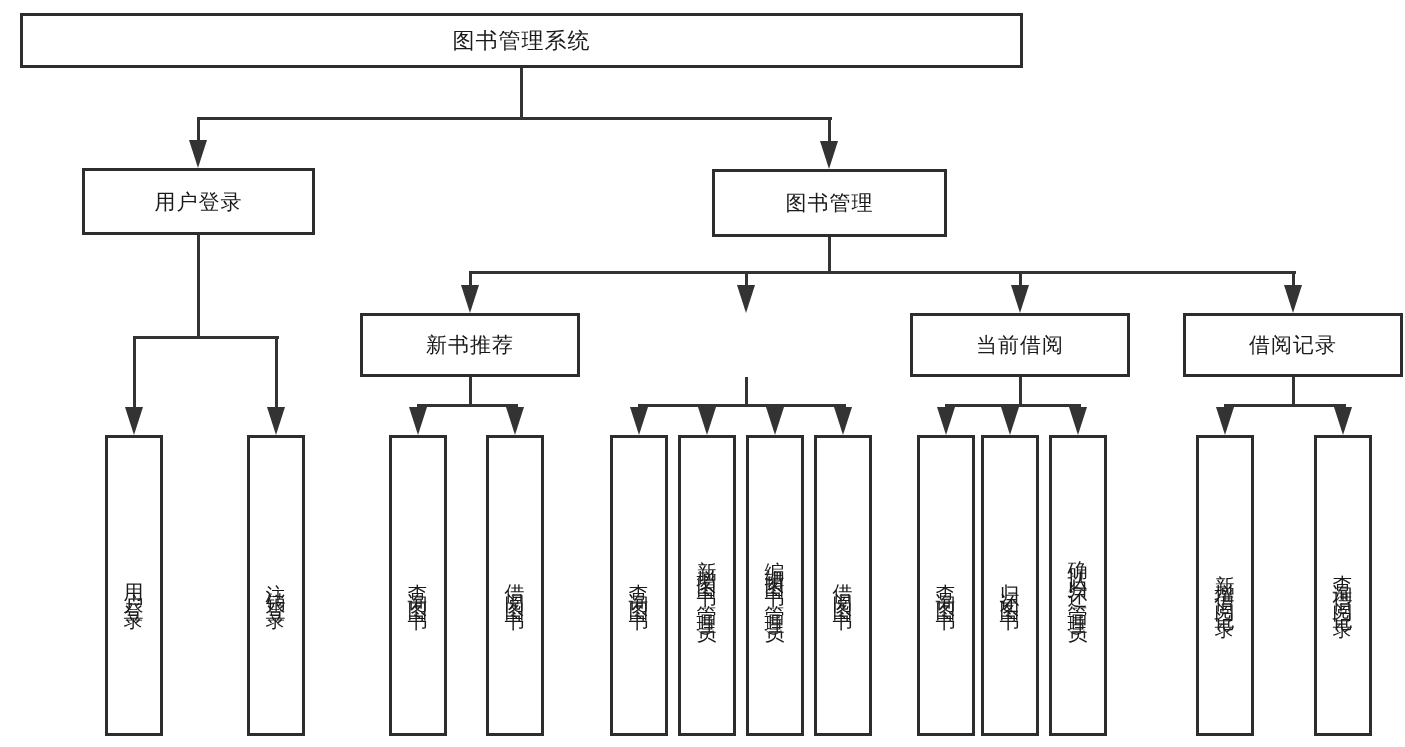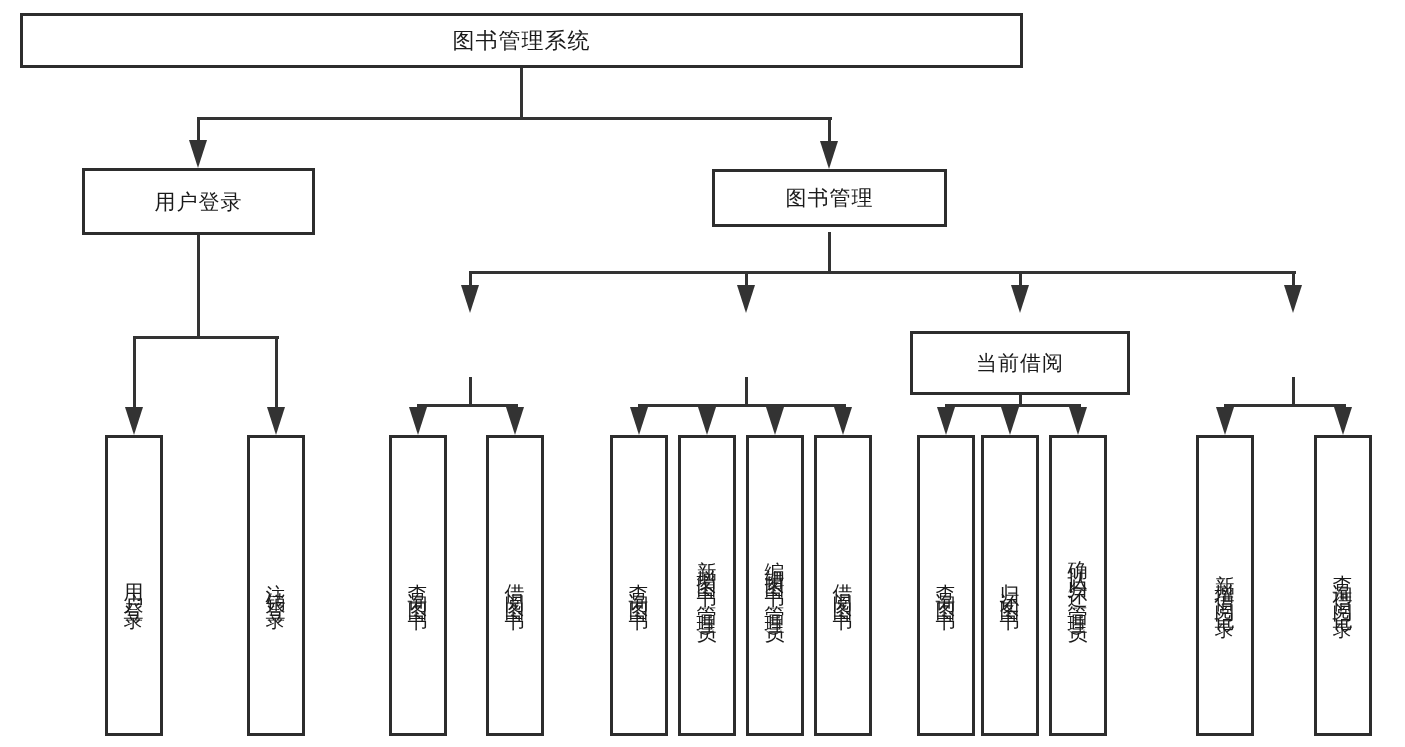--- a/index.html
+++ b/index.html
@@ -116,26 +116,32 @@
   <div class="arrow" style="left:1216px;top:407px"></div>
   <div class="arrow" style="left:1334px;top:407px"></div>
 
   <div class="box root-box" style="left:20px;top:13px;width:1003px;height:55px">
     <span>图书管理系统</span>
   </div>
 
   <div class="box" style="left:82px;top:168px;width:233px;height:67px">
     <span>用户登录</span>
   </div>
-  <div class="box" style="left:712px;top:169px;width:235px;height:58px">
+  <div class="box" style="left:712px;top:169px;width:235px;height:68px">
     <span>图书管理</span>
   </div>
 
-  <div class="box" style="left:910px;top:331px;width:220px;height:64px">
+  <div class="box" style="left:360px;top:313px;width:220px;height:64px">
+    <span>新书推荐</span>
+  </div>
+  <div class="box" style="left:910px;top:313px;width:220px;height:64px">
     <span>当前借阅</span>
+  </div>
+  <div class="box" style="left:1183px;top:313px;width:220px;height:64px">
+    <span>借阅记录</span>
   </div>
 
   <div class="leaf" style="left:105px">
     <span class="vtext">用户登录</span>
   </div>
   <div class="leaf" style="left:247px">
     <span class="vtext">注销登录</span>
   </div>
   <div class="leaf" style="left:389px">
     <span class="vtext">查询图书</span>

